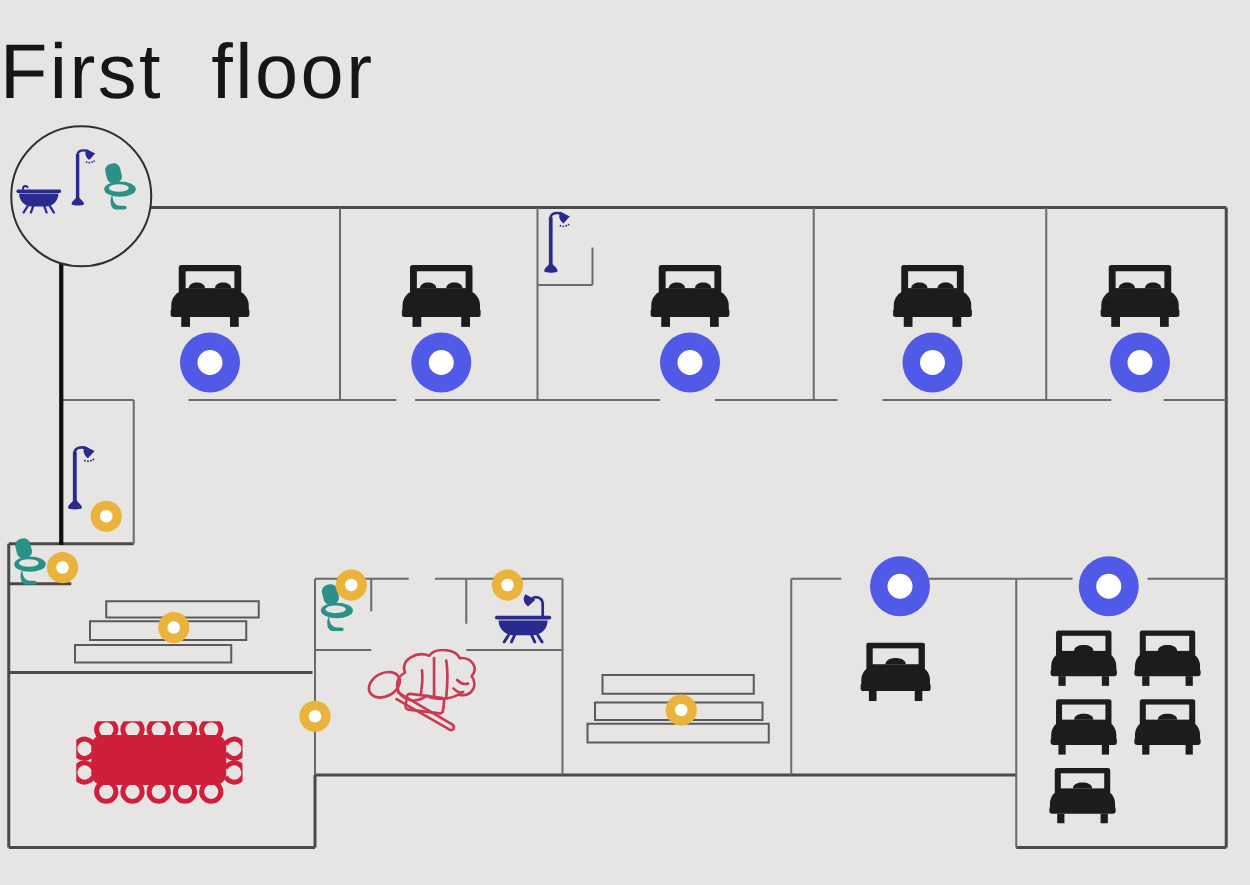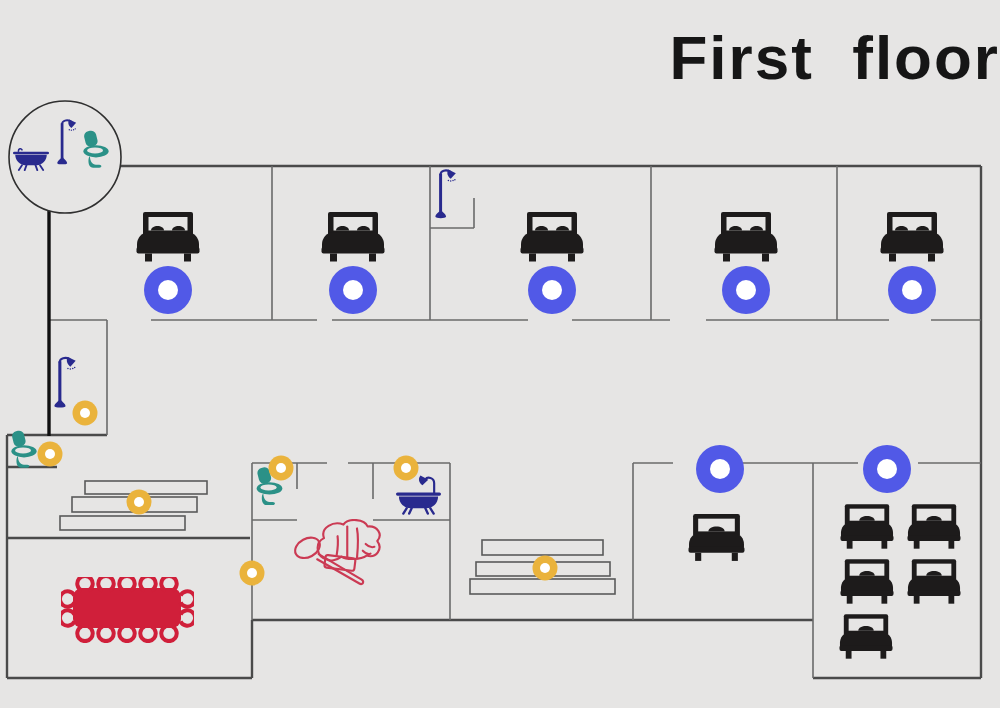--- a/index.html
+++ b/index.html
@@ -1,20 +1,20 @@
 <!DOCTYPE html>
 <html><head>
 <meta charset="utf-8">
 <style>
   :root{ --bg:#e6e5e4; }
   html,body{margin:0;padding:0;background:var(--bg);}
   .stage{position:relative;width:1000px;height:708px;background:var(--bg);overflow:hidden;
          font-family:"Liberation Sans", sans-serif;}
-  .title{position:absolute;top:22px;left:0;width:100%;text-align:right;
-         font-size:62px;font-weight:700;letter-spacing:2px;color:#161616;white-space:pre;}
+  .title{position:absolute;top:22px;left:0;width:100%;text-align:left;
+         font-size:62px;font-weight:400;letter-spacing:2px;color:#161616;white-space:pre;}
   svg.plan{position:absolute;left:0;top:0;}
   .wall-inner{stroke:#6a6a6a;stroke-width:1.6;stroke-linecap:butt;}
   .wall-outer{stroke:#4a4a4a;stroke-width:2.4;stroke-linecap:butt;}
   .wall-heavy{stroke:#101010;stroke-width:3.4;stroke-linecap:butt;}
   .stair{fill:none;stroke:#5a5a5a;stroke-width:1.6;}
   .bubble{fill:var(--bg);stroke:#2f2f2f;stroke-width:1.6;}
 </style>
 </head>
 <body>
 

